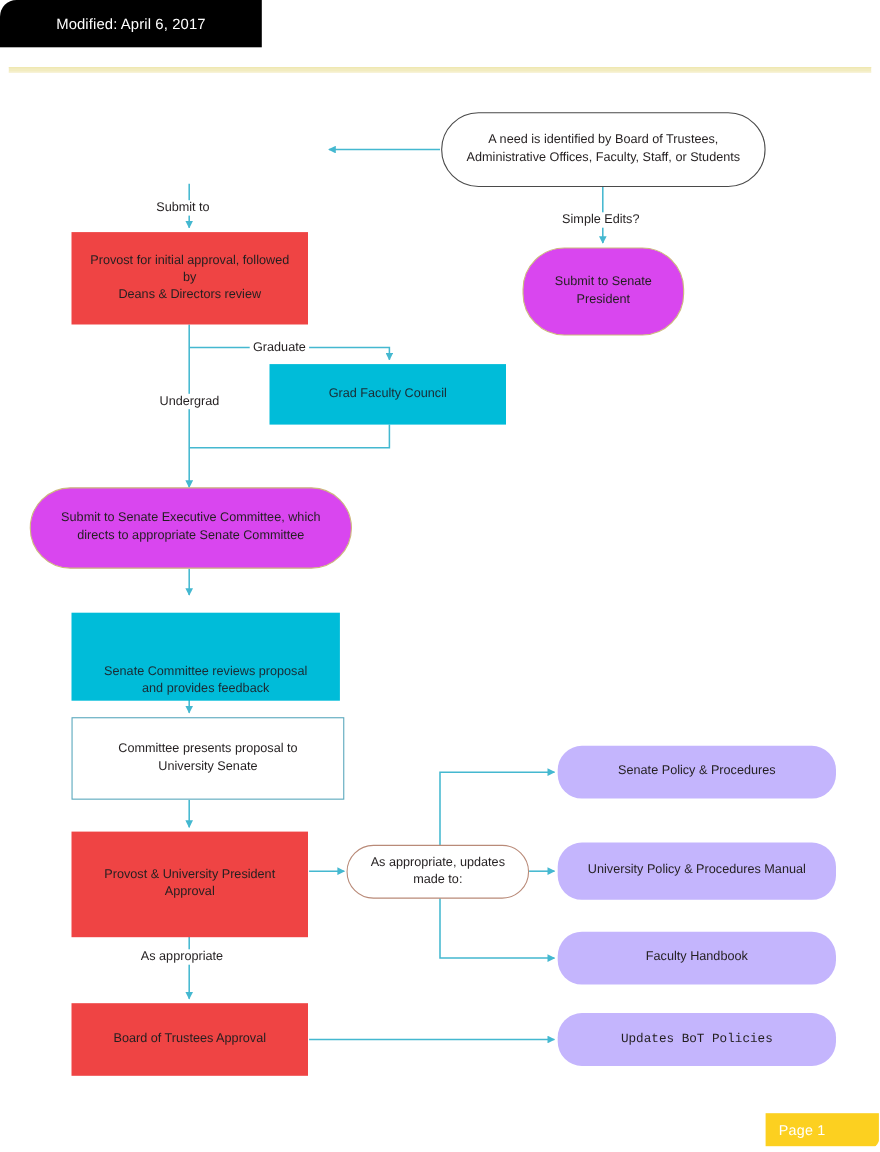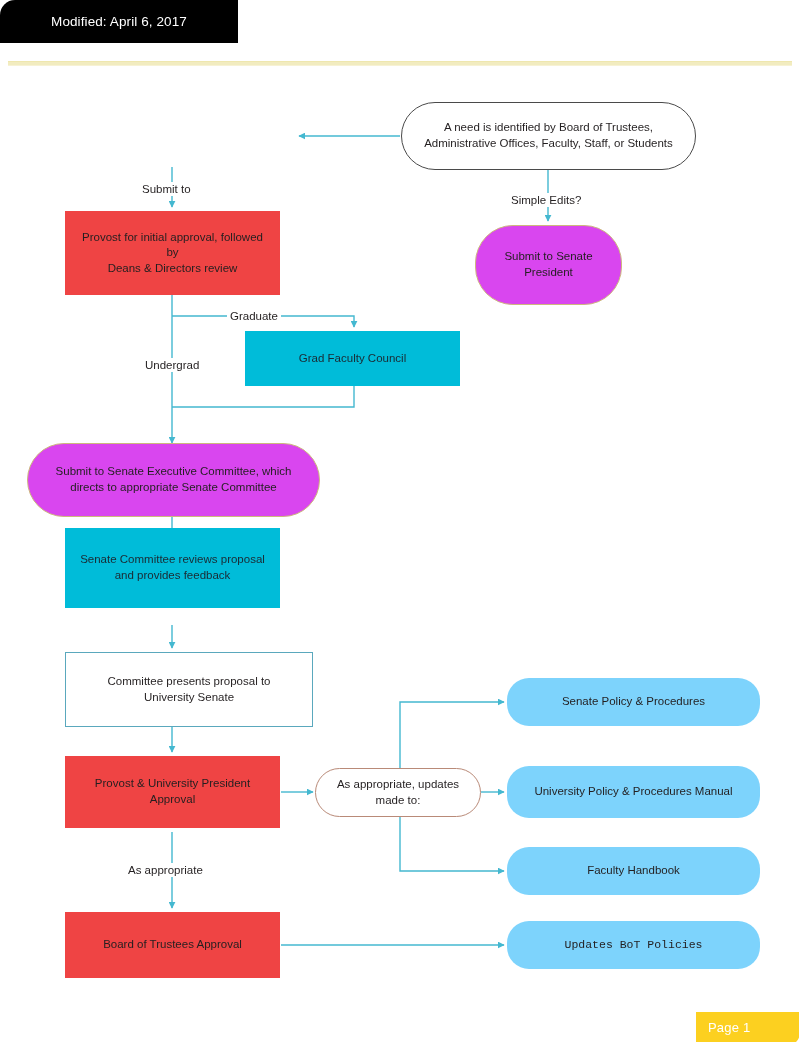--- a/index.html
+++ b/index.html
@@ -86,21 +86,21 @@
     line-height: 1.35;
     font-size: 11.5px;
     color: #231f20;
     padding: 2px 10px;
   }
   .node .label { display: block; white-space: pre-line; }
 
   .n-coral      { background: #f4866a; border-radius: 26px; }
   .n-yellow     { background: #ef4444; }
   .n-cyan       { background: #00bcd9; color: #1a2a33; }
-  .n-green      { background: #7dd3fc; border-radius: 22px; }
+  .n-green      { background: #c4b5fd; border-radius: 22px; }
   .n-whiteround { background: #ffffff; border: 1.2px solid #4a4a4a; border-radius: 34px; }
   .n-goldround  { background: #d946ef; border: 1.2px solid #cdb87d; border-radius: 38px; }
   .n-brownround { background: #ffffff; border: 1.2px solid #b98a78; border-radius: 30px; }
   .n-tealbox    { background: #ffffff; border: 1.2px solid #5aa8bd; }
 
   
   .edge-label {
     position: absolute;
     font-size: 11.5px;
     color: #231f20;
@@ -197,31 +197,31 @@
 
   <div class="node n-cyan" style="left:245px; top:331px; width:215px; height:55px;">
     <span class="label">Grad Faculty Council</span>
   </div>
 
   <div class="node n-goldround" style="left:27px; top:443px; width:293px; height:74px;">
     <span class="label">Submit to Senate Executive Committee, which
 directs to appropriate Senate Committee</span>
   </div>
 
-  <div class="node n-cyan" style="left:65px; top:528px; width:215px; height:80px;">
+  <div class="node n-cyan" style="left:65px; top:557px; width:244px; height:80px;align-items:flex-end;">
     <span class="label">Senate Committee reviews proposal
 and provides feedback</span>
   </div>
 
   <div class="node n-tealbox" style="left:65px; top:652px; width:248px; height:75px;">
     <span class="label">Committee presents proposal to
 University Senate</span>
   </div>
 
-  <div class="node n-yellow" style="left:65px; top:756px; width:215px; height:72px;">
+  <div class="node n-yellow" style="left:65px; top:756px; width:215px; height:96px;">
     <span class="label">Provost &amp; University President
 Approval</span>
   </div>
 
   <div class="node n-brownround" style="left:315px; top:768px; width:166px; height:49px;">
     <span class="label">As appropriate, updates
 made to:</span>
   </div>
 
   <div class="node n-yellow" style="left:65px; top:912px; width:215px; height:66px;">

